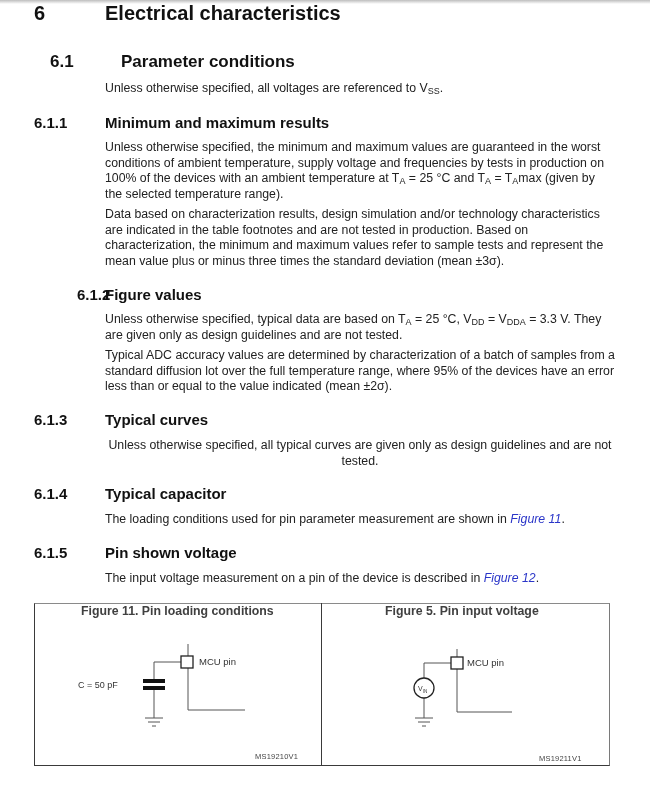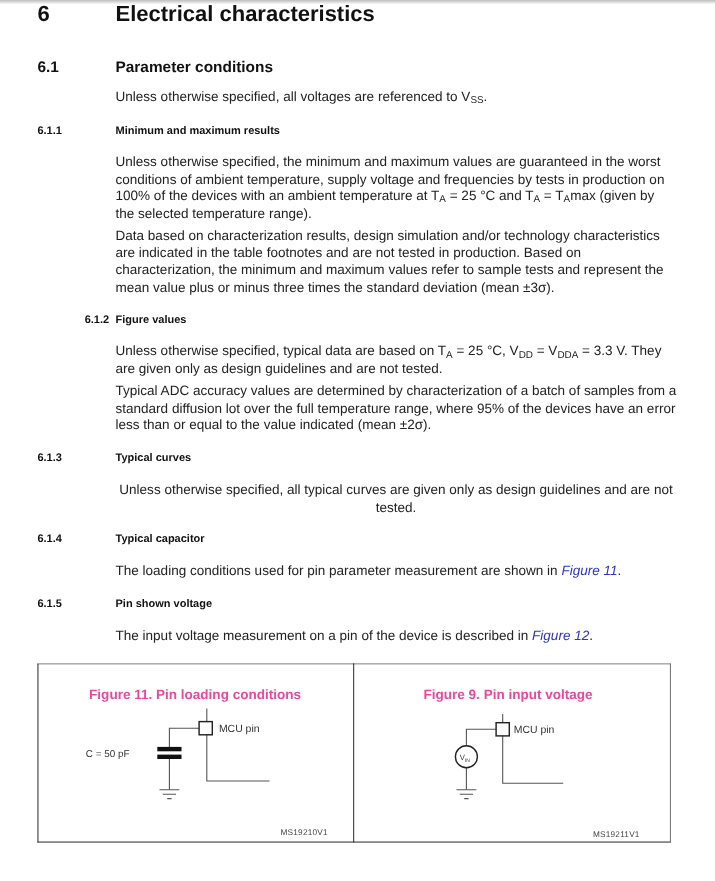--- a/index.html
+++ b/index.html
@@ -23,22 +23,22 @@
     }
     .heading {
       position: absolute;
       font-weight: bold;
       color: #111;
       white-space: nowrap;
     }
     .h-num { left: 34px; }
     .h-title { left: 105px; }
     .h1 { font-size: 20px; }
-    .h2 { font-size: 14px; }
-    .h3 { font-size: 10px; }
+    .h2 { font-size: 17px; margin-left: 16px; }
+    .h3 { font-size: 15px; }
     .para {
       position: absolute;
       left: 105px;
       width: 510px;
       font-size: 12.3px;
       line-height: 15.5px;
       color: #222;
     }
     .para sub {
       font-size: 9px;
@@ -63,24 +63,24 @@
     .fig-divider {
       position: absolute;
       left: 321px;
       top: 603px;
       width: 1px;
       height: 163px;
       background: #3a3a3a;
     }
     .fig-title {
       position: absolute;
-      top: 624px;
+      top: 604px;
       font-size: 12.3px;
       font-weight: bold;
-      color: #ec4899;
+      color: #404040;
       white-space: nowrap;
     }
     .fig-code {
       position: absolute;
       top: 752px;
       font-size: 7.5px;
       color: #444;
       letter-spacing: 0.2px;
     }
     .diagram {
@@ -132,21 +132,21 @@
 <div class="heading h3 h-num" style="top:544px;">6.1.5</div>
 <div class="heading h3 h-title" style="top:544px;">Pin shown voltage</div>
 <div class="para" style="top:571px;">
   <span>The input voltage measurement on a pin of the device is described in </span><span class="link">Figure 12</span><span>.</span>
 </div>
 
 <div class="fig-box"></div>
 <div class="fig-divider"></div>
 
 <div class="fig-title" style="left:81px;">Figure 11. Pin loading conditions</div>
-<div class="fig-title" style="left:385px;">Figure 9. Pin input voltage</div>
+<div class="fig-title" style="left:385px;">Figure 5. Pin input voltage</div>
 
 <svg class="diagram" style="left:34px; top:620px;" width="288" height="130" viewBox="0 0 288 130">
   <g stroke="#555" stroke-width="1" fill="none">
     <line x1="154" y1="24" x2="154" y2="36"></line>
     <polyline points="147,42 120,42 120,60"></polyline>
     <line x1="120" y1="68" x2="120" y2="98"></line>
     <polyline points="154,48 154,90 211,90"></polyline>
     <line x1="111" y1="98" x2="129" y2="98"></line>
     <line x1="114" y1="102" x2="126" y2="102"></line>
     <line x1="118" y1="106" x2="122" y2="106"></line>

